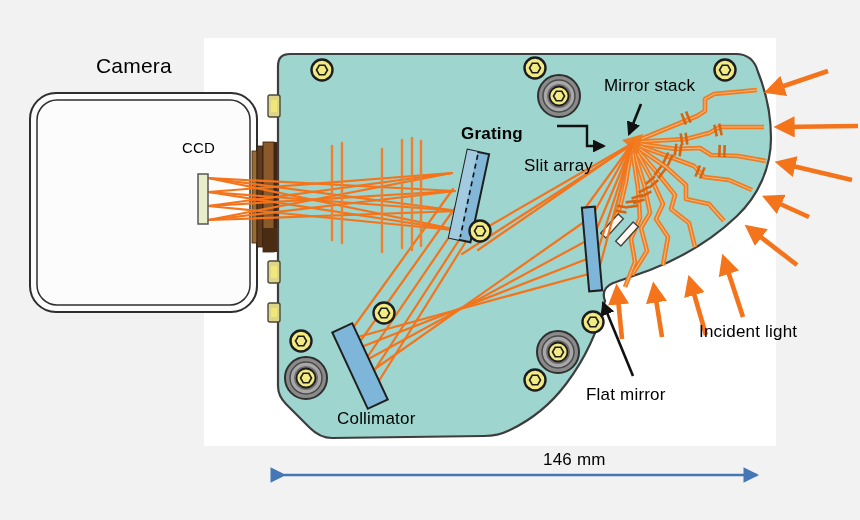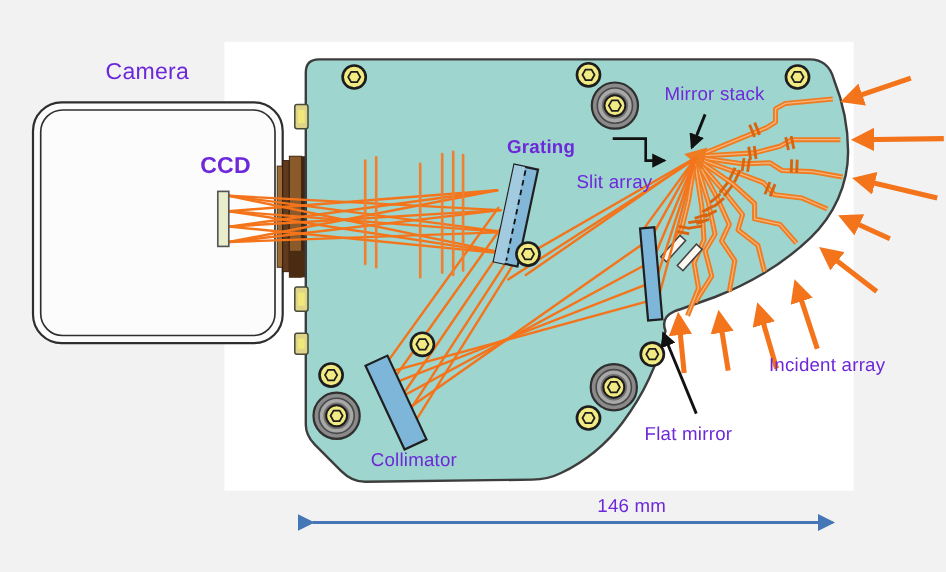--- a/index.html
+++ b/index.html
@@ -1,21 +1,21 @@
 <!DOCTYPE html>
 <html><head>
 <meta charset="utf-8">
 <style>
   html,body{margin:0;padding:0;}
   body{background:#e8e8e8;font-family:"Liberation Sans",sans-serif;}
   #stage{position:relative;width:860px;height:520px;background:#f2f2f2;overflow:hidden;}
   #draw{position:absolute;left:0;top:0;}
-  .lbl{position:absolute;color:#6d28d9;font-size:17px;white-space:nowrap;letter-spacing:.2px;text-align:right;}
+  .lbl{position:absolute;color:#000000;font-size:17px;white-space:nowrap;letter-spacing:.2px;text-align:right;}
   .lbl-camera{font-size:21px;}
-  .lbl-ccd{font-size:21px;font-weight:700;}
+  .lbl-ccd{font-size:15px;font-weight:400;}
 </style>
 </head>
 <body>
 
 <div id="stage">
 
 <svg id="draw" width="860" height="520" viewBox="0 0 860 520">
   <defs>
     <marker id="oarrow" markerWidth="5" markerHeight="4.6" refX="3.4" refY="2.3" orient="auto">
       <path d="M0,0 L4.6,2.3 L0,4.6 Z" fill="#f4741b"></path>
@@ -275,16 +275,16 @@
   <line x1="284" y1="475" x2="757" y2="475" stroke="#4577b6" stroke-width="2.6" marker-start="url(#blarrow)" marker-end="url(#blarrow)"></line>
 </svg>
 
 <div class="lbl lbl-camera" style="left:96px;top:54px;">Camera</div>
 <div class="lbl lbl-ccd" style="left:182px;top:139px;">CCD</div>
 <div class="lbl" style="left:461px;top:124px;font-weight:bold;">Grating</div>
 <div class="lbl" style="left:524px;top:156px;">Slit array</div>
 <div class="lbl" style="left:604px;top:76px;">Mirror stack</div>
 <div class="lbl" style="left:586px;top:385px;">Flat mirror</div>
 <div class="lbl" style="left:337px;top:409px;">Collimator</div>
-<div class="lbl" style="left:699px;top:322px;">Incident array</div>
+<div class="lbl" style="left:699px;top:322px;">Incident light</div>
 <div class="lbl" style="left:543px;top:450px;">146 mm</div>
 
 </div>
 
 </body></html>

